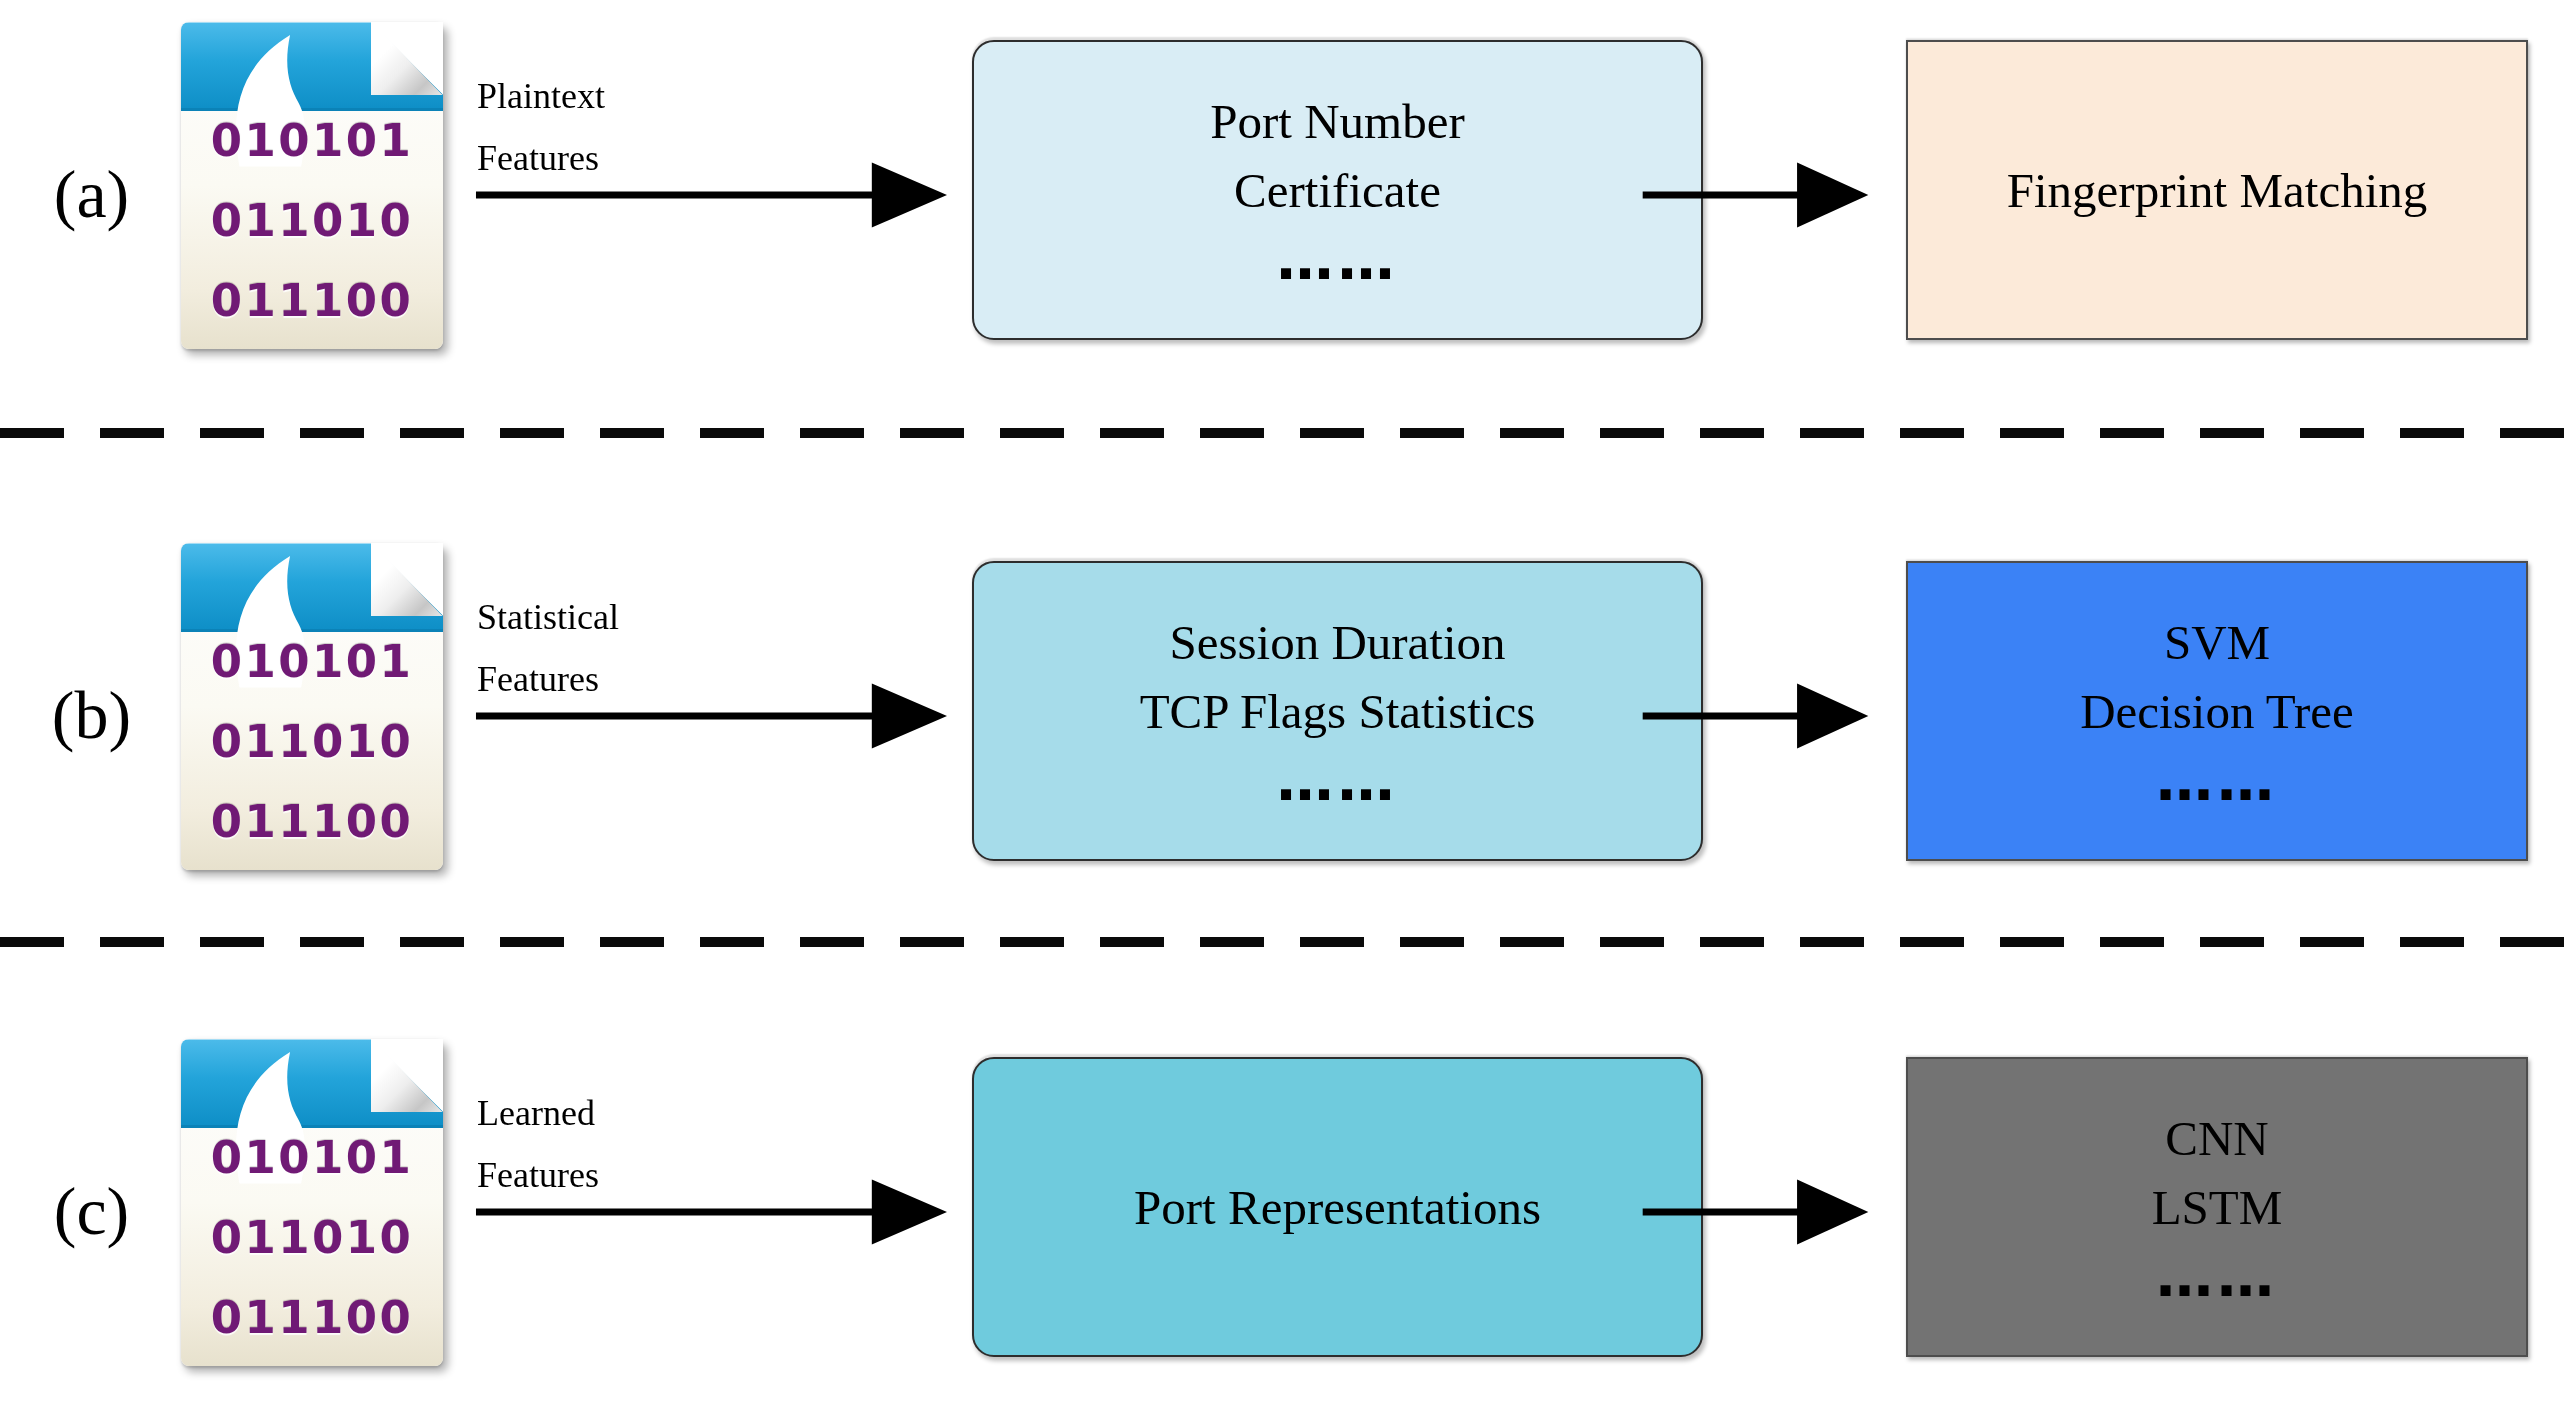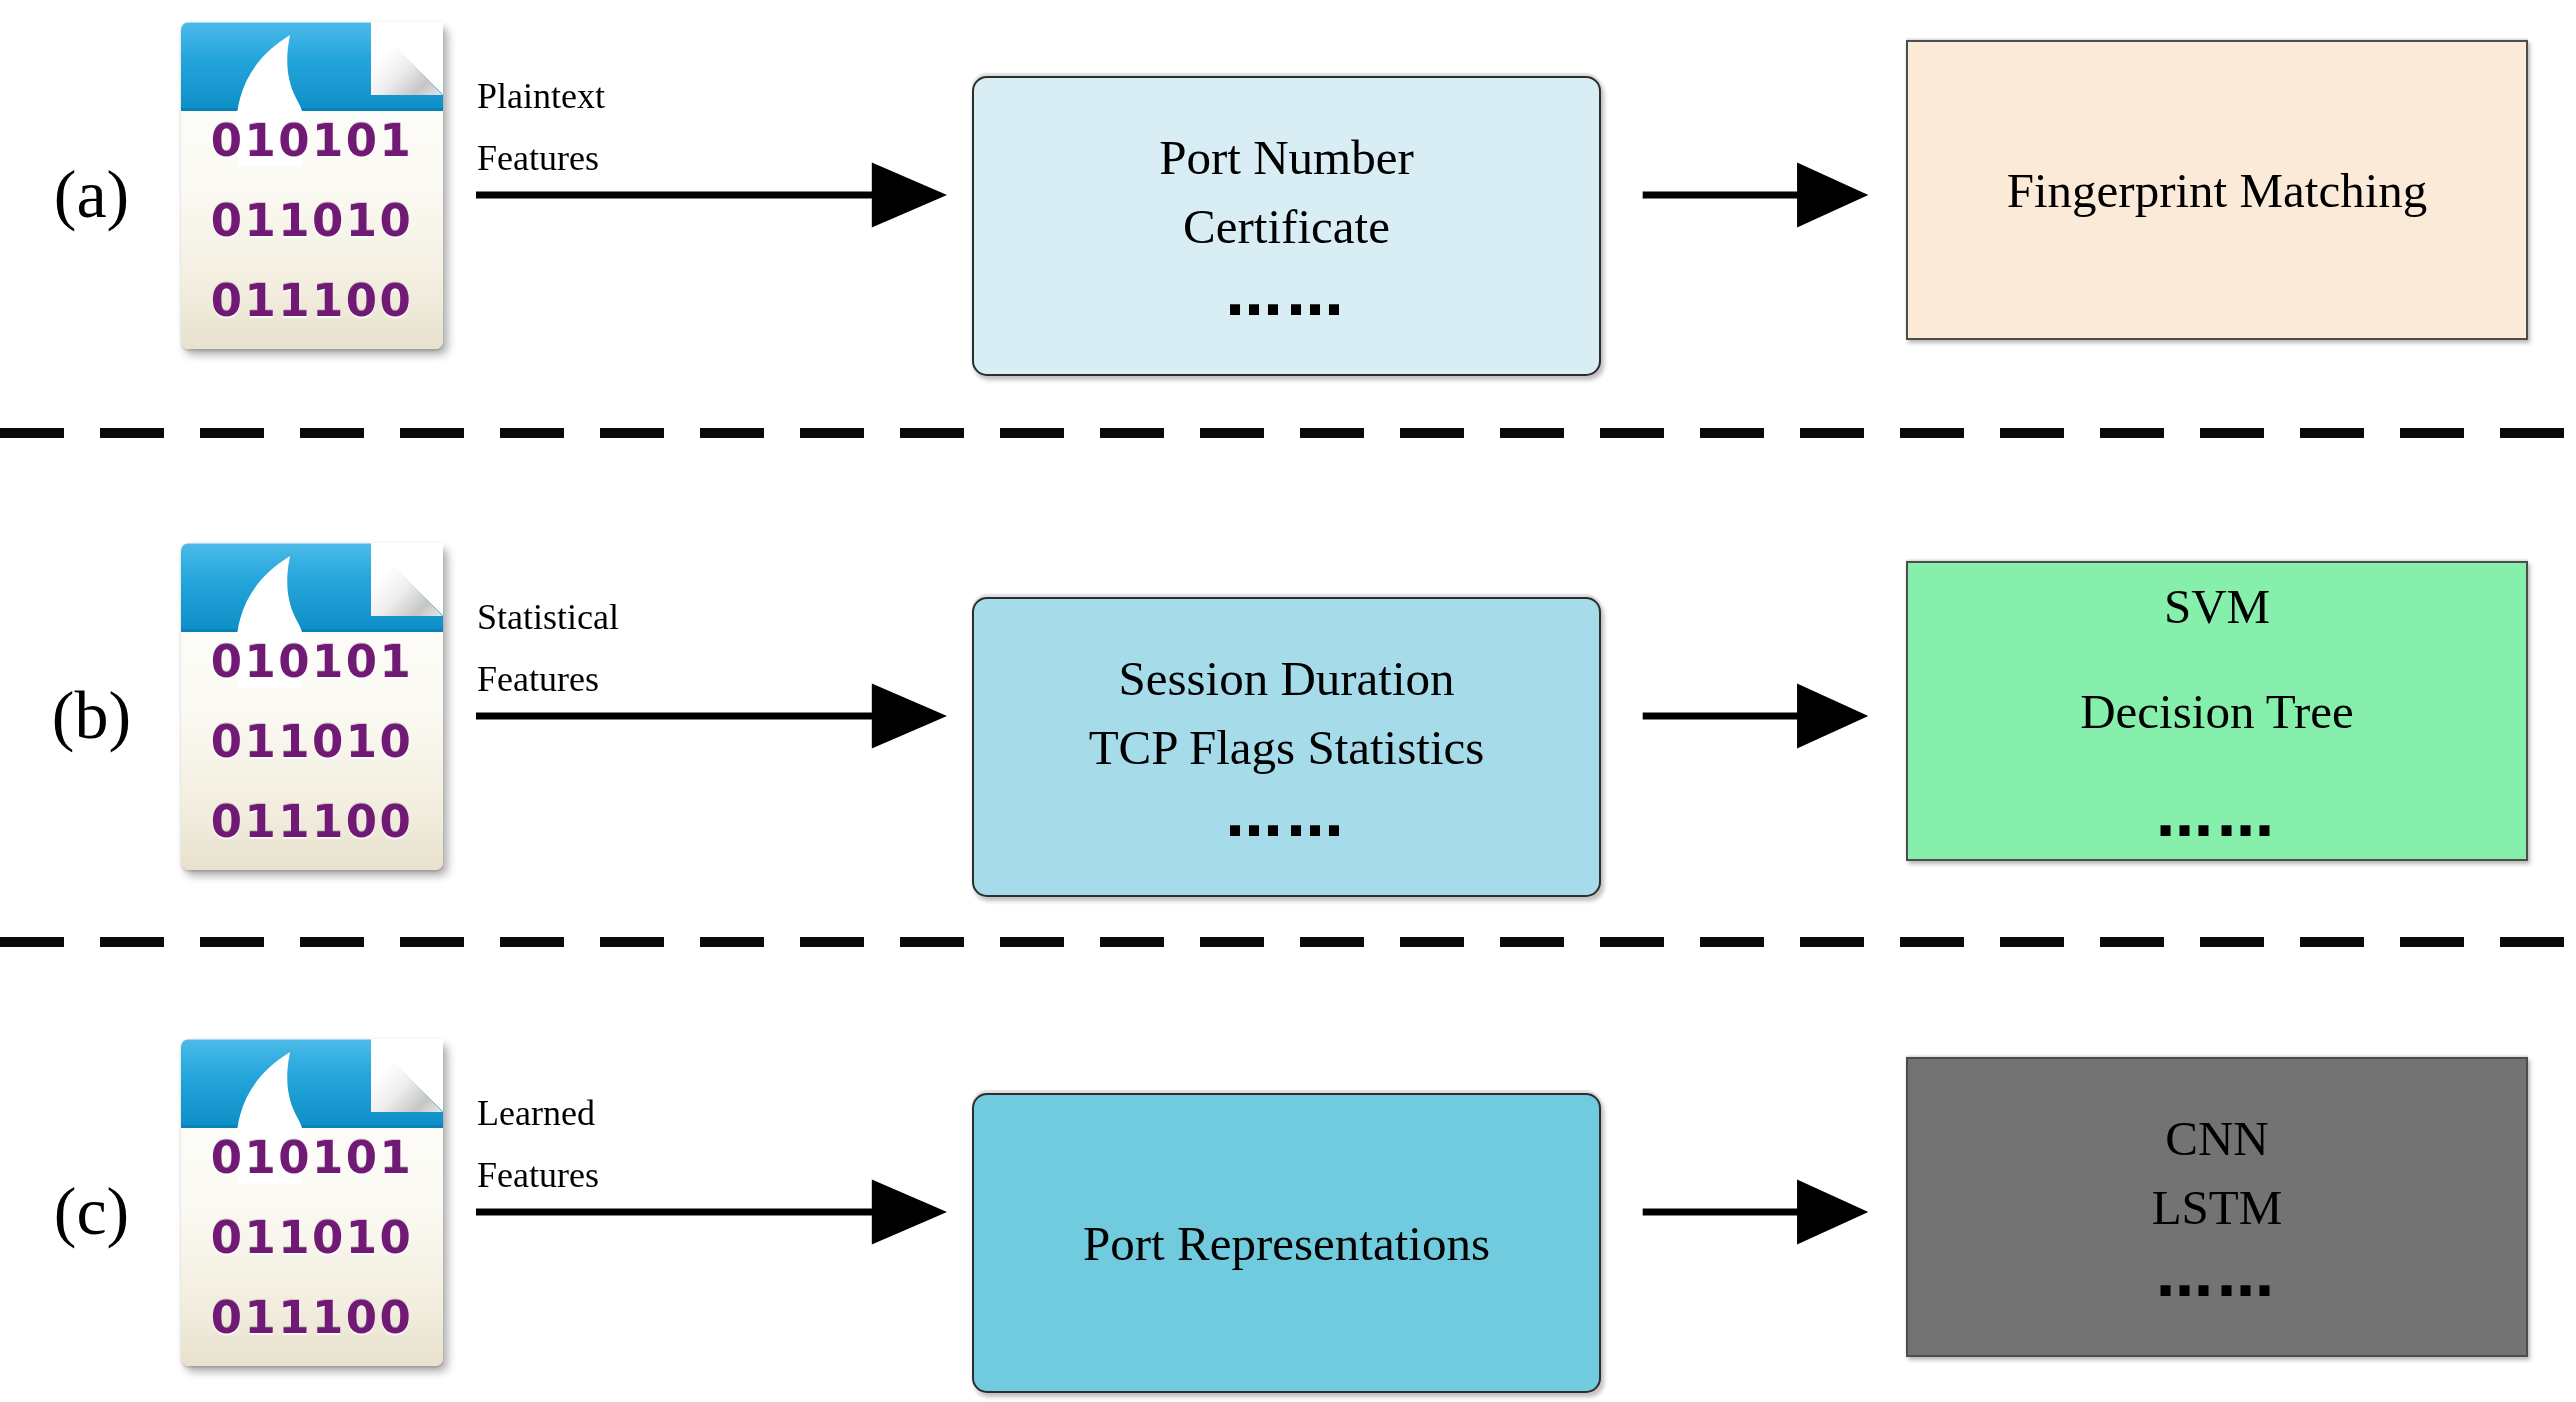--- a/index.html
+++ b/index.html
@@ -72,24 +72,23 @@
   .arrow2{left:1642px;width:227px;}
 
   
   .box{
     position:absolute;top:24px;height:300px;
     display:flex;flex-direction:column;justify-content:center;align-items:center;
     text-align:center;font-size:49px;line-height:69px;
     box-sizing:border-box;
   }
   .box.mid{
-    left:972px;width:629px;border-radius:15px;
+    left:972px;width:731px;border-radius:22px;
     border:2.4px solid #2d2d2d;
     box-shadow:2.4px 3.2px 4px rgba(0,0,0,0.25), 0 -2.4px 1.6px rgba(0,0,0,0.12);
-    margin-top:36px;
   }
   .box.right{
     left:1906px;width:622px;
     border:2.4px solid #4d4d4d;
     box-shadow:2.4px 3.2px 4px rgba(0,0,0,0.28), 0 -2.4px 1.6px rgba(0,0,0,0.12);
     text-align:center;
   }
   .bline{width:100%;}
   .dots{
     font-family:"DejaVu Sans", sans-serif;font-weight:700;
@@ -179,21 +178,21 @@
       <div class="bline">Session Duration</div>
       <div class="bline">TCP Flags Statistics</div>
       <div class="bline dots">……</div>
     </div>
 
     <svg class="arrow arrow2" viewBox="0 0 285 96">
       <line x1="0" y1="48" x2="200" y2="48" stroke="#000" stroke-width="9"></line>
       <polygon points="195,7 195,89 285,48" fill="#000"></polygon>
     </svg>
 
-    <div class="box right" style="background: #86efac; gap: 36px;">
+    <div class="box right" style="background: #3b82f6;">
       <div class="bline">SVM</div>
       <div class="bline">Decision Tree</div>
       <div class="bline dots">……</div>
     </div>
   </div>
 
   <div class="sep" id="sep-2"></div>
 
   <div class="row" id="row-c">
     <div class="rowlabel">(c)</div>

